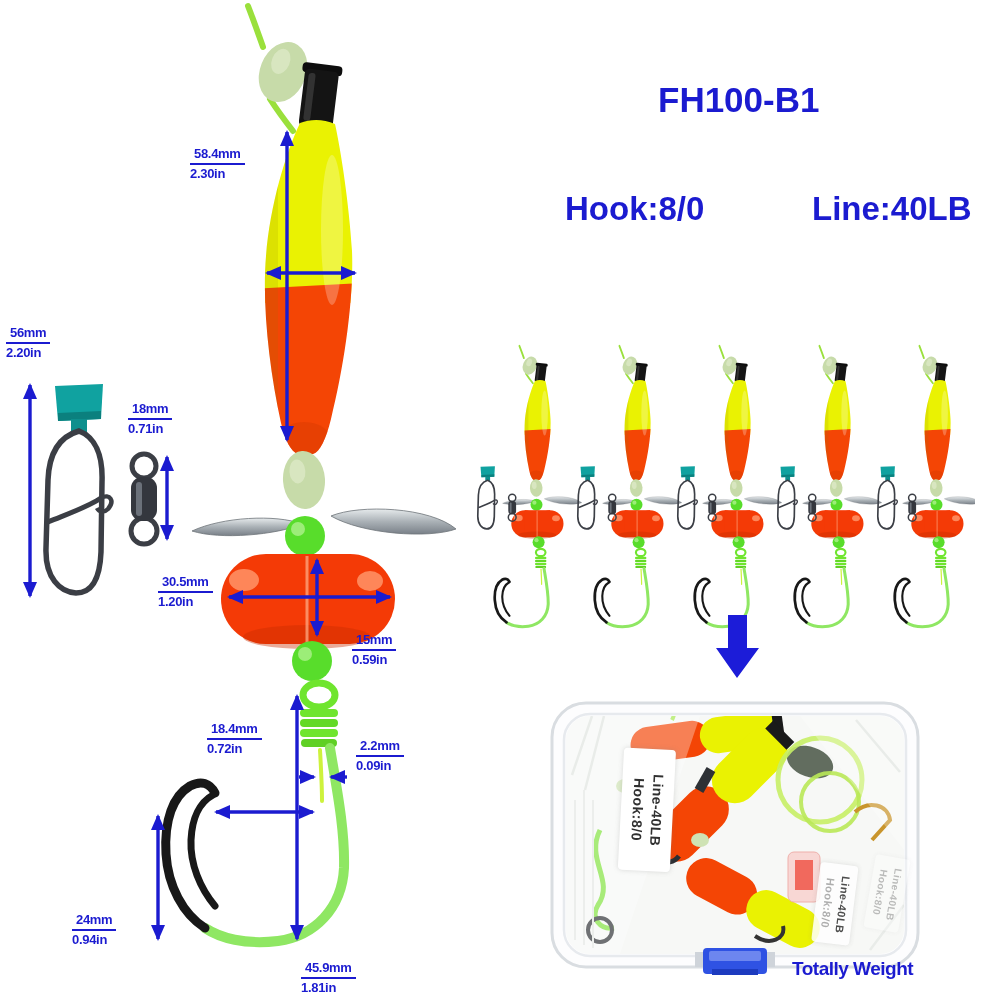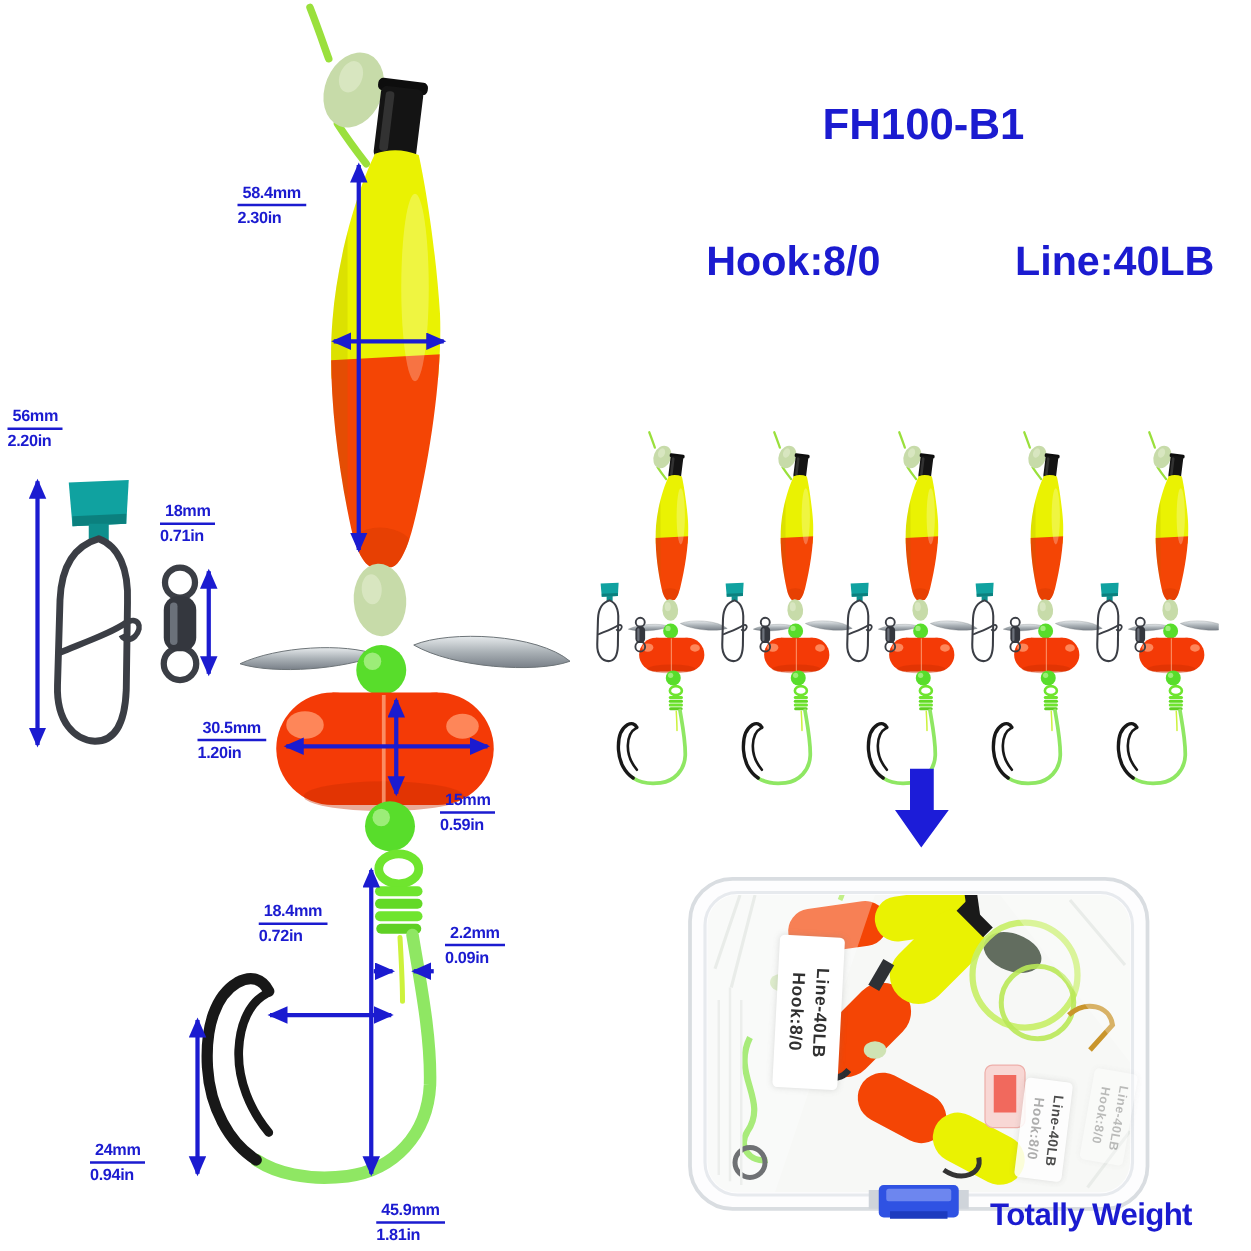--- a/index.html
+++ b/index.html
@@ -5,21 +5,21 @@
   :root{ --accent:#1b1bd0; }
   html,body{margin:0;padding:0;background:#fff;}
   .stage{
     position:relative;width:975px;height:1001px;background:#ffffff;
     font-family:"Liberation Sans",sans-serif;overflow:hidden;
   }
   .gfx{position:absolute;left:0;top:0;}
   .txt{position:absolute;color:var(--accent);font-weight:bold;}
   .title{font-size:35px;letter-spacing:0;}
   .spec{font-size:33px;}
-  .footer{font-size:25px;letter-spacing:-0.5px;}
+  .footer{font-size:19px;letter-spacing:-0.5px;}
   .dim{
     position:absolute;color:var(--accent);font-weight:bold;font-size:13px;
     line-height:1.15;text-align:left;letter-spacing:-0.3px;white-space:nowrap;
   }
   .dim .mm{display:inline-block;border-bottom:2.5px solid var(--accent);padding:0 4px 1px;}
   .dim .in{display:block;padding-top:2px;}
   .boxlabel{
     position:absolute;background:#ffffff;color:#303030;font-weight:bold;
     text-align:center;border-radius:4px;line-height:1.35;
     box-shadow:0 0 5px rgba(120,120,120,0.25);

